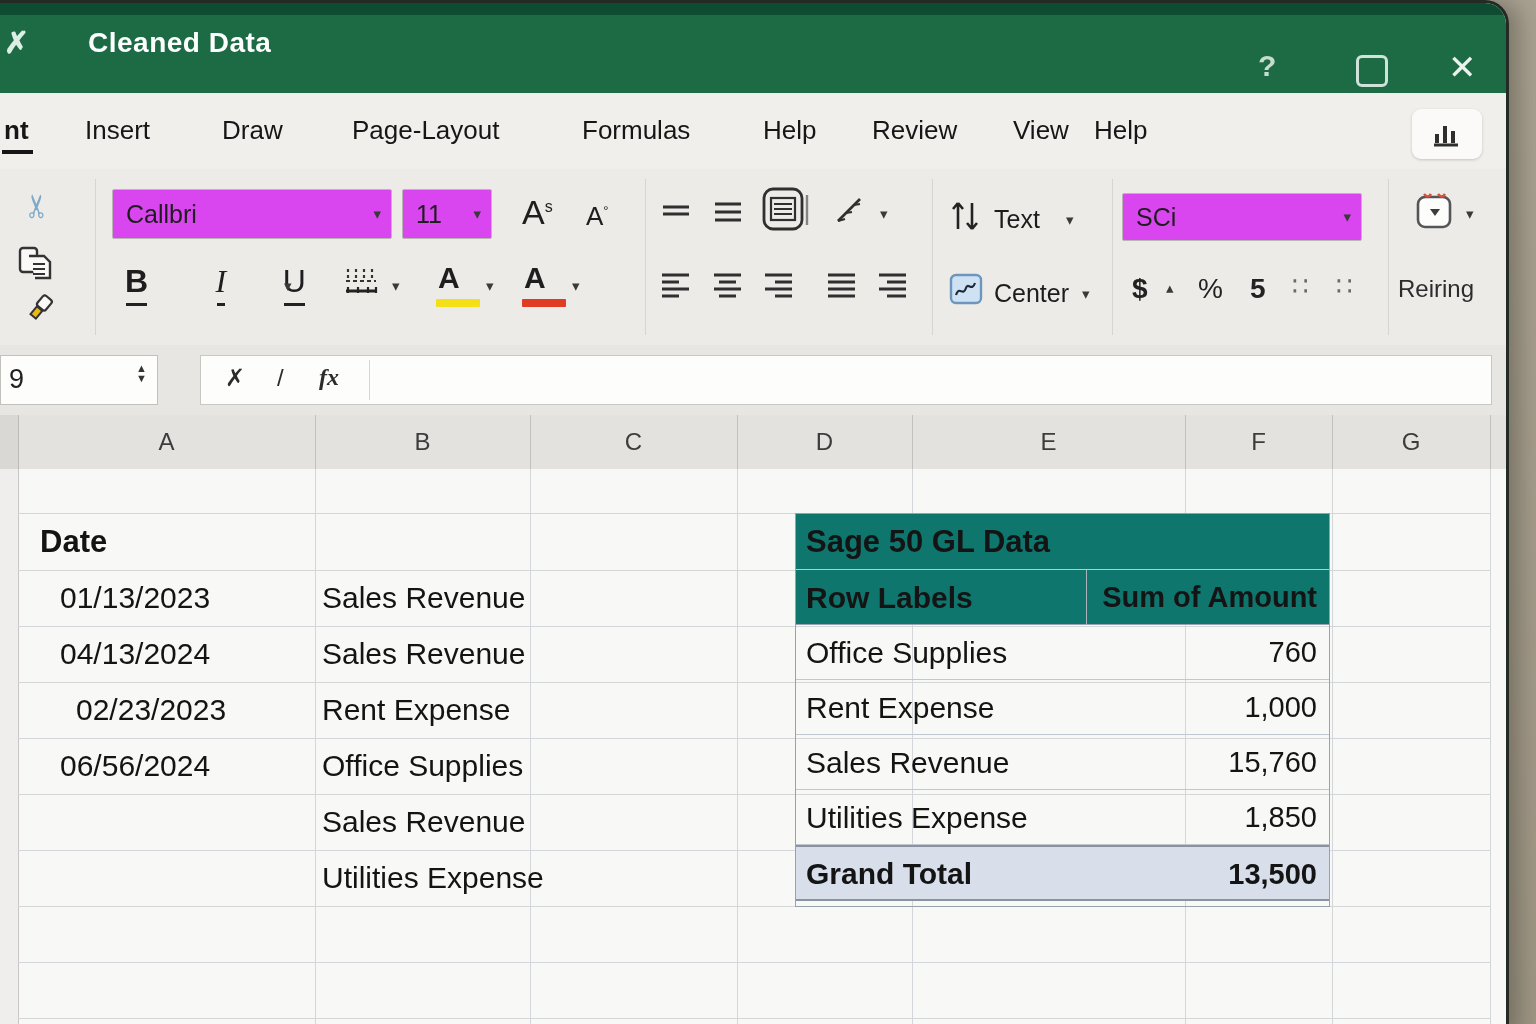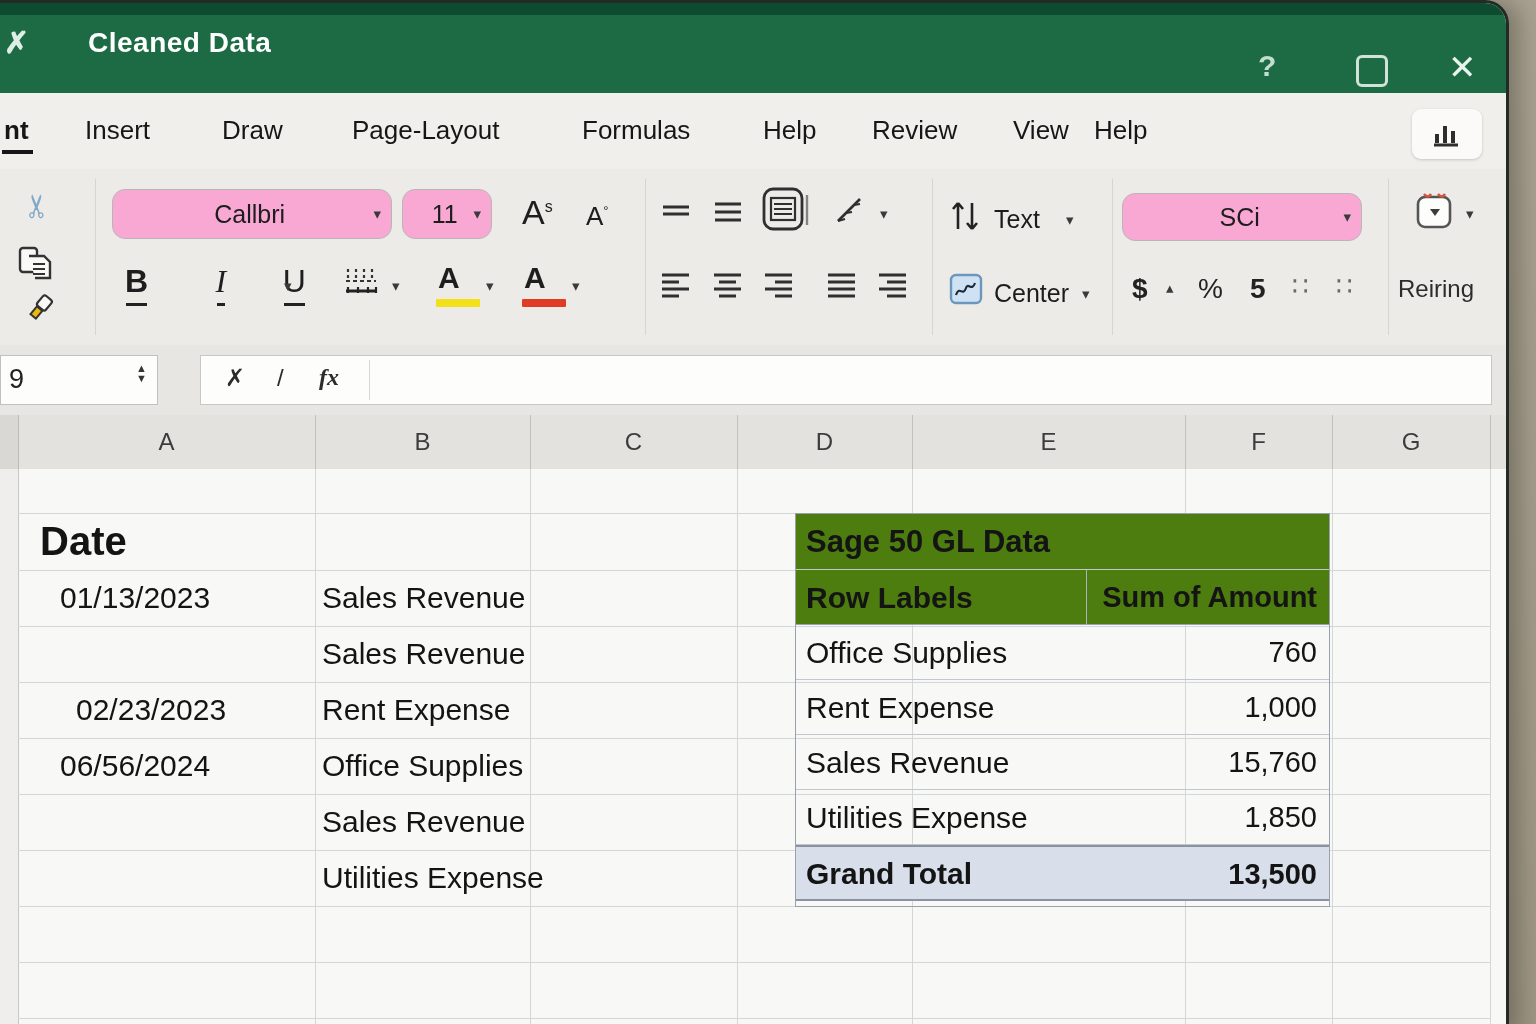--- a/index.html
+++ b/index.html
@@ -26,21 +26,21 @@
   
   .tabsrow{left:0;top:90px;width:100%;height:76px;background:#f1efec;}
   .tab{top:22px;font-size:26px;color:#161616;font-weight:500;}
   .tab.active{font-weight:700;}
   .tab.active::after{content:"";position:absolute;left:-2px;right:-4px;bottom:-8px;height:4px;background:#161616;}
   .chartbtn{left:1412px;top:16px;width:70px;height:50px;background:#fbfaf8;border-radius:9px;
     box-shadow:0 1px 3px rgba(0,0,0,.18);display:flex;align-items:center;justify-content:center;}
   
   .ribbon{left:0;top:166px;width:100%;height:176px;background:#edebe8;border-bottom:1px solid #d0cecb;}
   .gdiv{top:10px;width:1px;height:156px;background:#d7d5d2;}
-  .combo{background:#f9a8d4;border:1.5px solid #b9b7b4;border-radius:13px;display:flex;align-items:center;text-align:center;}
+  .combo{background:#d946ef;border:1.5px solid #b9b7b4;border-radius:2px;display:flex;align-items:center;}
   .combo .val{padding-left:13px;font-size:25px;color:#1d1d1d;flex:1;}
   .caret{font-size:15px;color:#3a3a3a;}
   .combo .caret{padding-right:10px;}
   .fmt-letter{position:relative;font-size:32px;color:#1e1e1e;line-height:1;}
   .fmt-letter::after{content:"";position:absolute;left:1px;right:1px;bottom:-7px;height:3.5px;background:#222;}
   .colorbar{position:absolute;left:-2px;bottom:-12px;width:44px;height:8px;border-radius:1px;}
   .ribbon-label{font-size:25px;color:#1c1c1c;}
   .numglyph{font-size:28px;color:#222;}
   
   .fbar{left:0;top:342px;width:100%;height:70px;background:#e8e6e3;border-bottom:1px solid #c6c4c1;}
@@ -55,27 +55,27 @@
   
   .colhdr{left:0;top:412px;width:1506px;height:54px;background:#e4e2df;border-bottom:2px solid #b3b1ae;}
   .colhdr .stub{position:absolute;left:0;top:0;width:18px;height:54px;background:#d9d8d5;border-right:1px solid #bdbbb8;}
   .chcell{top:0;height:54px;line-height:54px;text-align:center;font-size:24px;color:#3c3c3c;}
   .chsep{top:0;width:1px;height:54px;background:#c3c1be;}
   .body{left:0;top:466px;width:1506px;height:558px;background:#f8f8f6;}
   .body .stub{position:absolute;left:0;top:0;width:18px;height:558px;background:#efeeec;border-right:1px solid #c9c7c4;}
   .vline{top:0;width:1px;height:558px;background:#d4d7da;}
   .hline{left:18px;width:1472px;height:1px;background:#d4d7da;}
   .cell{height:56px;line-height:56px;font-size:30px;color:#141414;white-space:nowrap;}
-  .cell.hdr{font-weight:700;font-size:40px;height:57px;line-height:57px;}
+  .cell.hdr{font-weight:700;font-size:31px;height:57px;line-height:57px;}
   
   .pivot{left:795px;top:510px;width:535px;height:394px;border:1px solid #99a1ac;box-sizing:border-box;}
   .prow{position:relative;width:100%;box-sizing:border-box;border-bottom:1px solid #c2c7cf;}
   .prow .lab{position:absolute;left:10px;top:0;font-size:30px;color:#141414;white-space:nowrap;}
   .prow .val{position:absolute;right:12px;top:0;font-size:29px;color:#141414;}
-  .pfill{background:#4d7c0f;}
+  .pfill{background:#0f766e;}
   .ptitle{height:56px;}
   .ptitle .lab{font-weight:700;font-size:31px;line-height:56px;}
   .phead{height:55px;border-bottom:1.5px solid #9aa2ae;}
   .phead .lab,.phead .val{font-weight:700;line-height:55px;}
   .pdata{height:55px;}
   .pdata .lab,.pdata .val{line-height:55px;}
   .ptotal{height:56px;background:#d8dfeb;border-top:2px solid #8b93a0;border-bottom:2px solid #8b93a0;}
   .ptotal .lab,.ptotal .val{font-weight:700;line-height:54px;}
   .pvdiv{position:absolute;left:290px;top:56px;width:1px;height:55px;background:#aab2bd;}
   svg{display:block;}
@@ -321,20 +321,21 @@
     <span class="abs hline" style="top:269px"></span>
     <span class="abs hline" style="top:325px"></span>
     <span class="abs hline" style="top:381px"></span>
     <span class="abs hline" style="top:437px"></span>
     <span class="abs hline" style="top:493px"></span>
     <span class="abs hline" style="top:549px"></span>
 
     <span class="abs cell hdr" style="left:40px;top:44px">Date</span>
     <span class="abs cell" style="left:60px;top:101px">01/13/2023</span>
     <span class="abs cell" style="left:322px;top:101px">Sales Revenue</span>
+    <span class="abs cell" style="left:60px;top:157px">04/13/2024</span>
     <span class="abs cell" style="left:322px;top:157px">Sales Revenue</span>
     <span class="abs cell" style="left:76px;top:213px">02/23/2023</span>
     <span class="abs cell" style="left:322px;top:213px">Rent Expense</span>
     <span class="abs cell" style="left:60px;top:269px">06/56/2024</span>
     <span class="abs cell" style="left:322px;top:269px">Office Supplies</span>
     <span class="abs cell" style="left:322px;top:325px">Sales Revenue</span>
     <span class="abs cell" style="left:322px;top:381px">Utilities Expense</span>
   </div>
 
   <div class="abs pivot">

